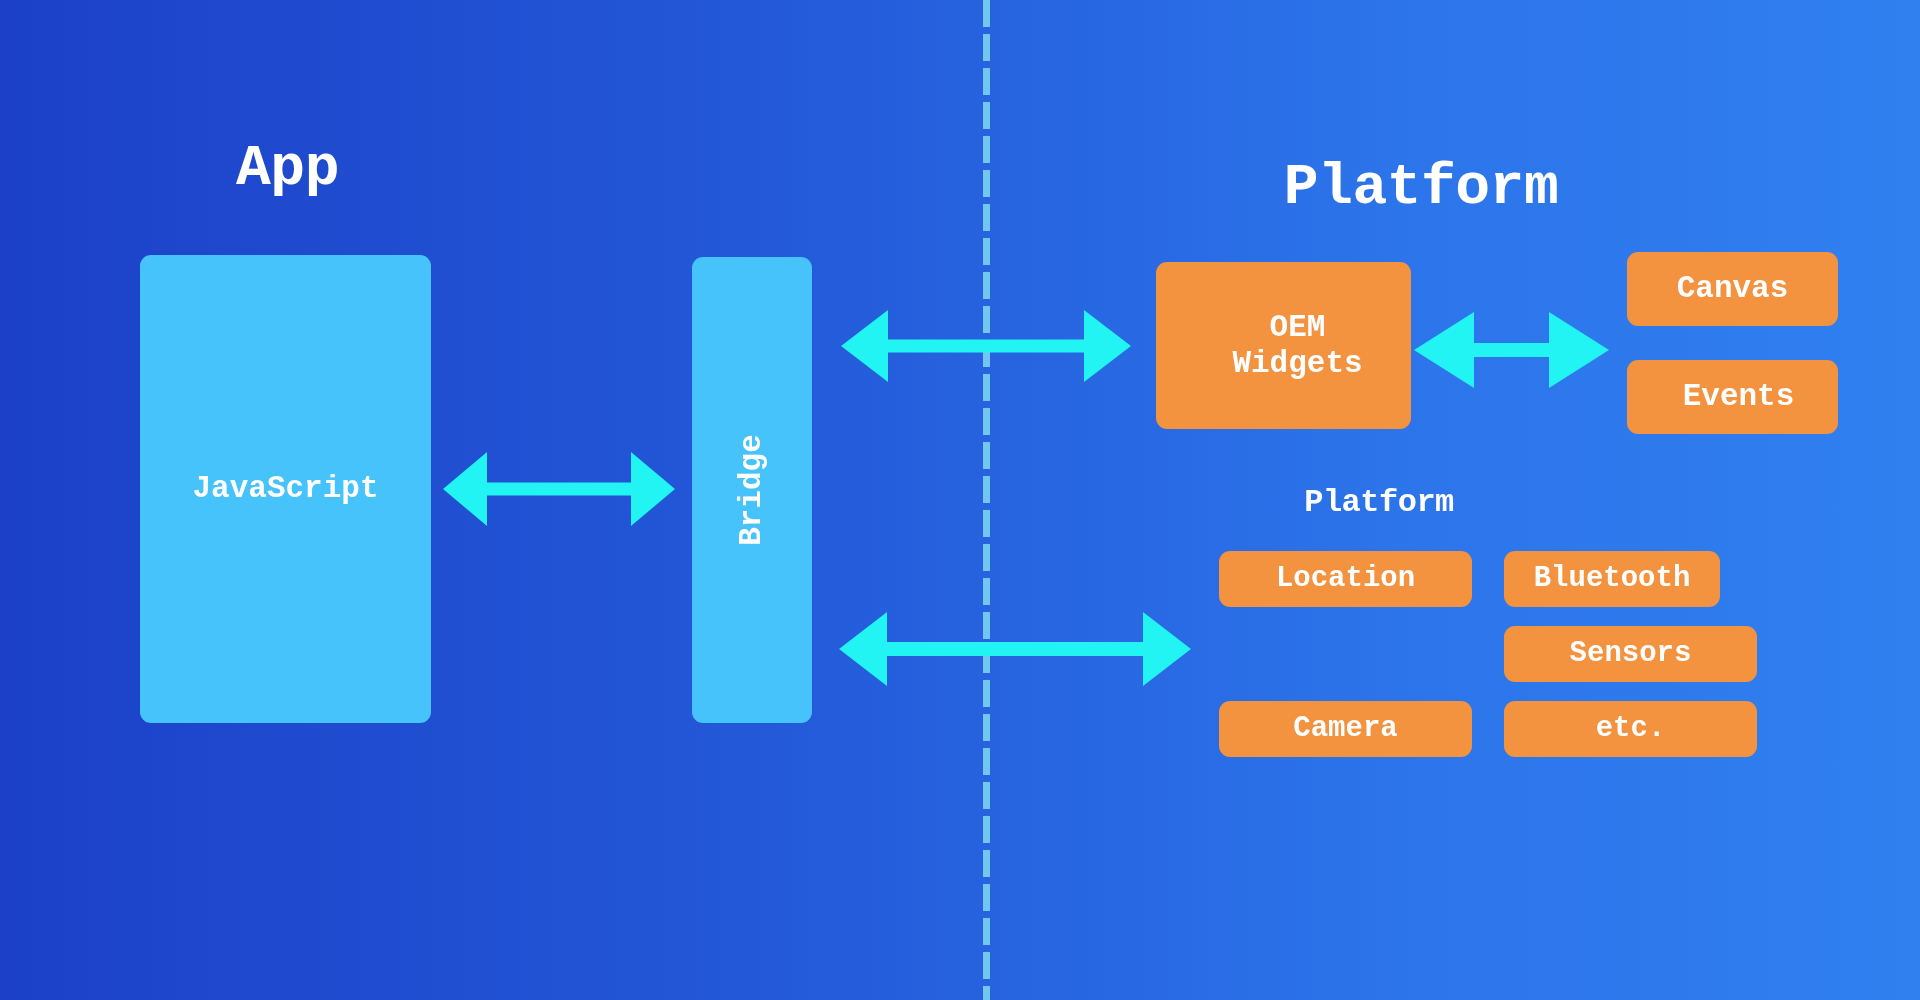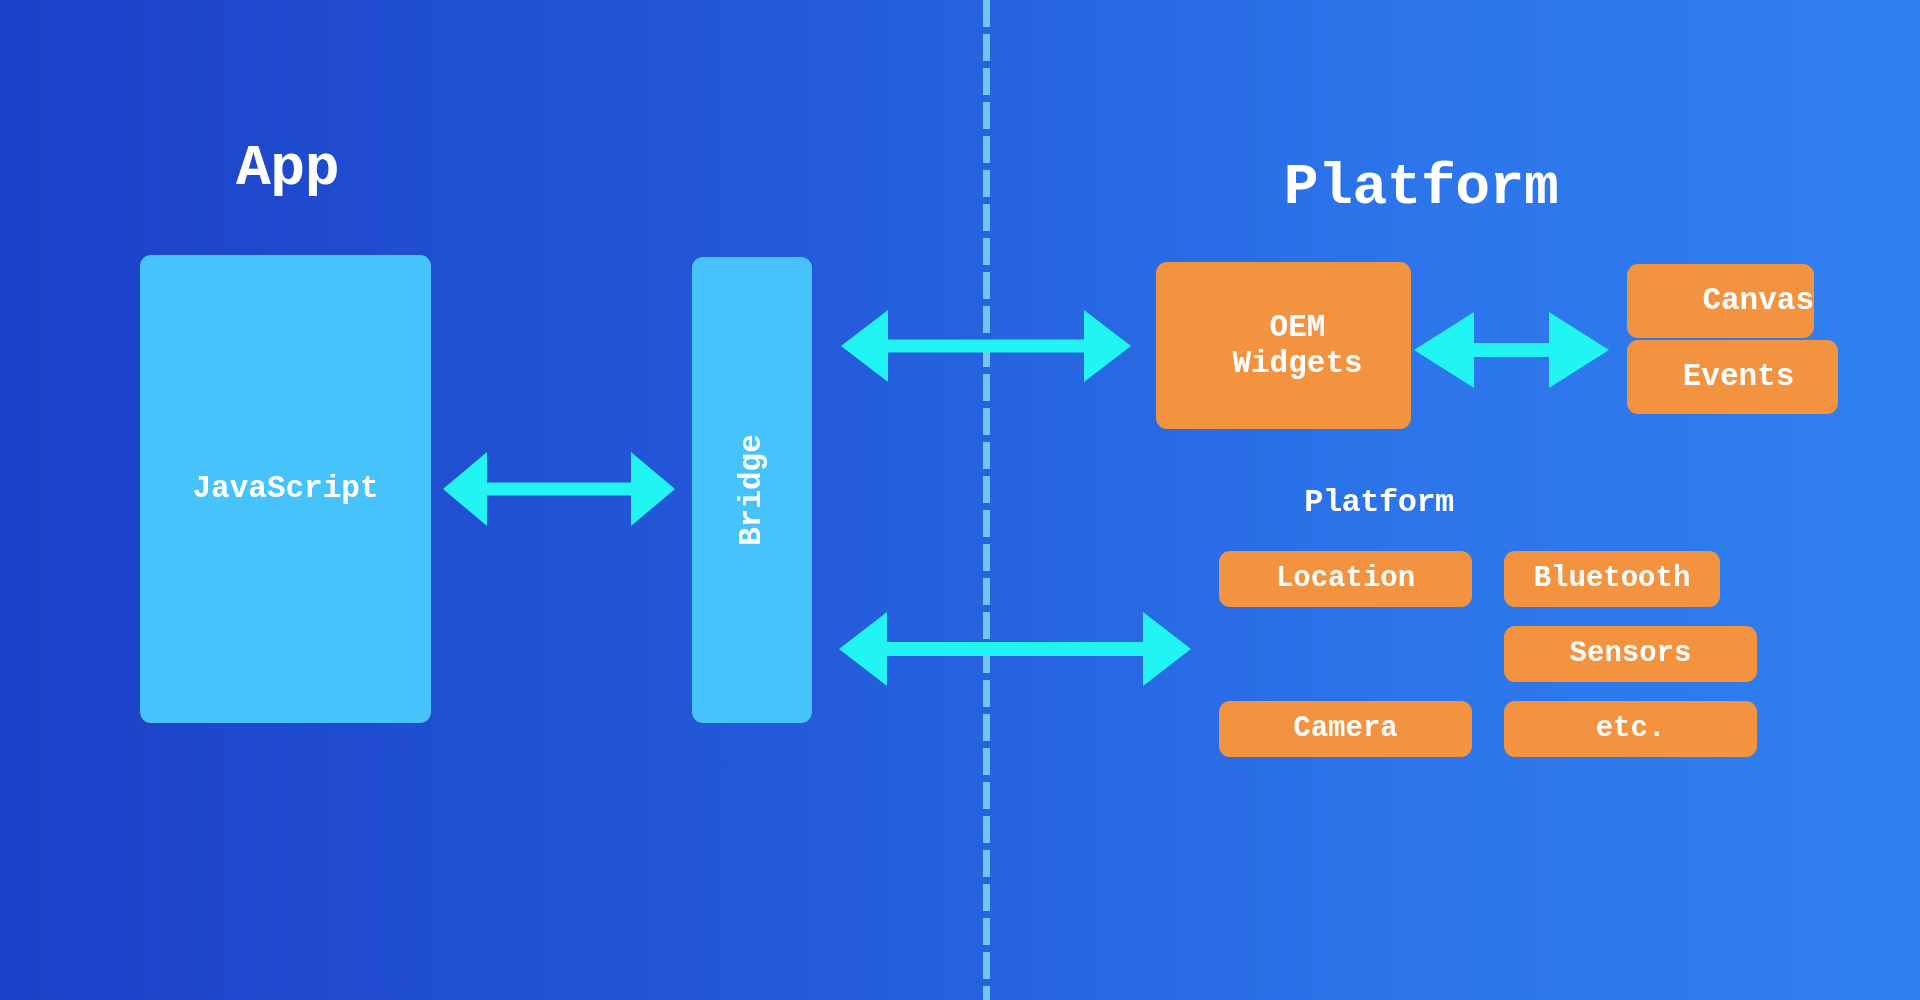--- a/index.html
+++ b/index.html
@@ -135,25 +135,25 @@
     <span>OEM</span>
     <span>Widgets</span>
   </div>
 
   <div class="arrow" style="left:1405px; top:312px; width:195px; height:76px;">
     <div class="shaft" style="left:58px; right:58px; height:14px;"></div>
     <div class="head left" style="border-top-width:38px; border-bottom-width:38px; border-right-width:60px;"></div>
     <div class="head right" style="border-top-width:38px; border-bottom-width:38px; border-left-width:60px;"></div>
   </div>
 
-  <div class="box orange" style="left:1618px; top:264px; width:187px; height:74px; font-size:31px;justify-content:flex-end;">
+  <div class="box orange" style="left:1618px; top:252px; width:211px; height:74px; font-size:31px;">
     <span>Canvas</span>
   </div>
 
-  <div class="box orange" style="left:1618px; top:340px; width:211px; height:74px; font-size:31px;padding-left:12px;">
+  <div class="box orange" style="left:1618px; top:360px; width:211px; height:74px; font-size:31px;padding-left:12px;">
     <span>Events</span>
   </div>
 
   <div class="heading" style="left:1210px; top:484px; width:320px; font-size:32px;">Platform</div>
 
   <div class="arrow" style="left:830px; top:612px; width:352px; height:74px;">
     <div class="shaft" style="left:46px; right:46px; height:14px;"></div>
     <div class="head left" style="border-top-width:37px; border-bottom-width:37px; border-right-width:48px;"></div>
     <div class="head right" style="border-top-width:37px; border-bottom-width:37px; border-left-width:48px;"></div>
   </div>

